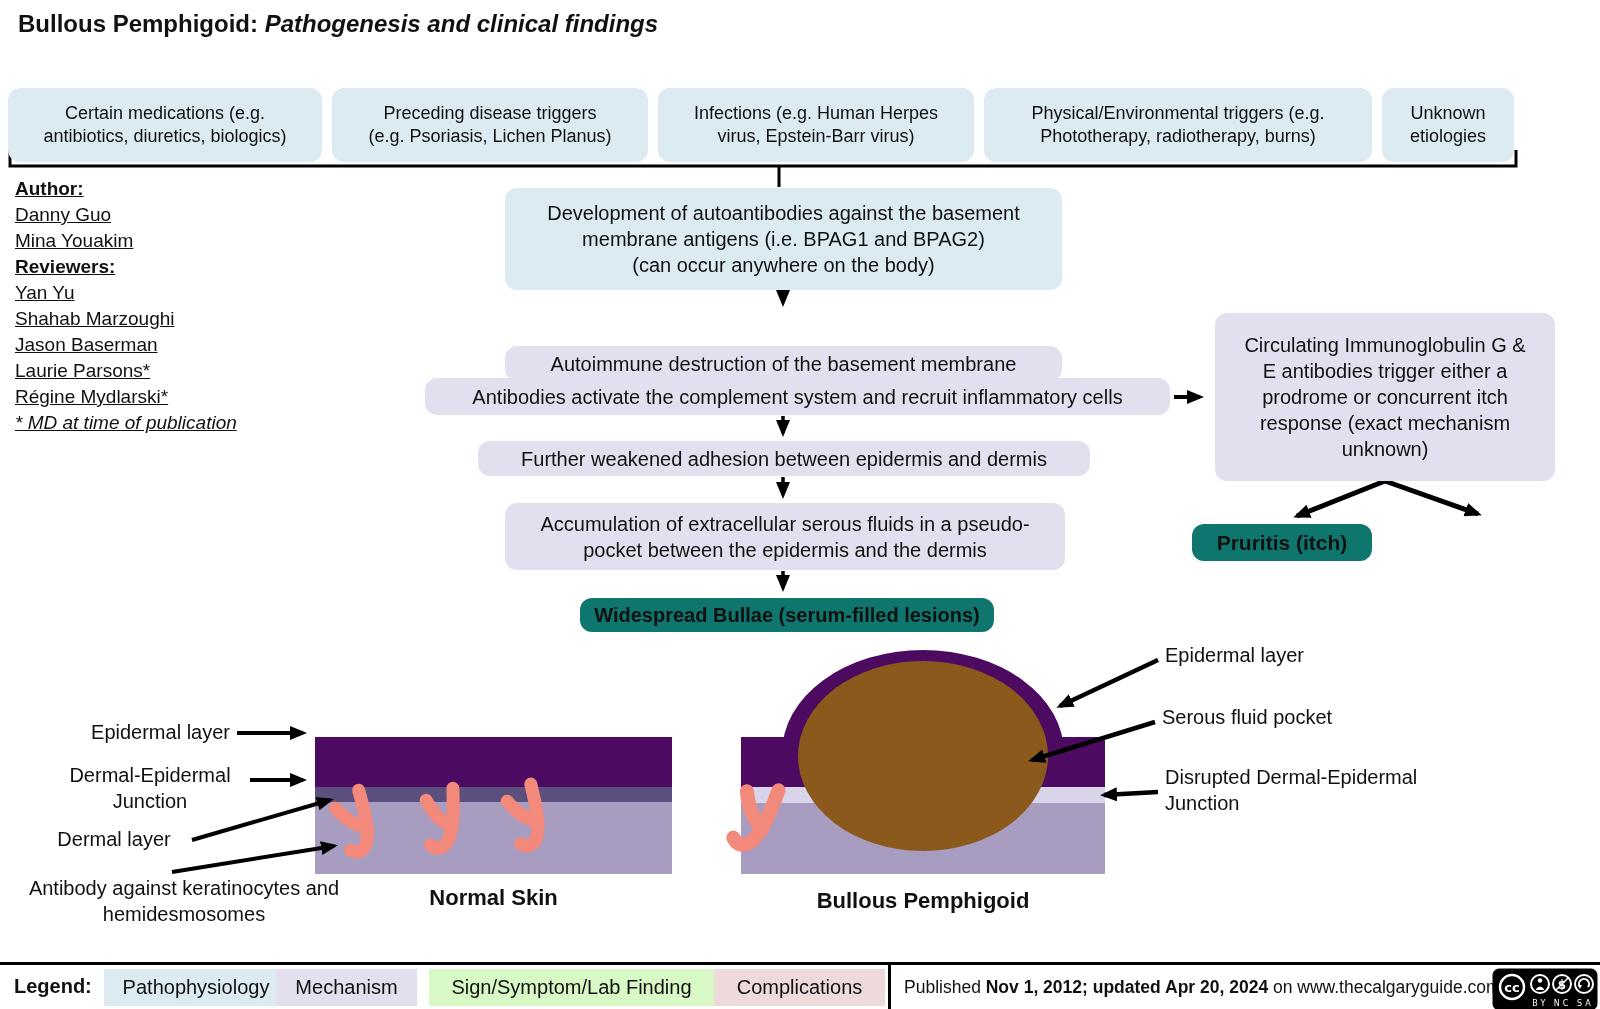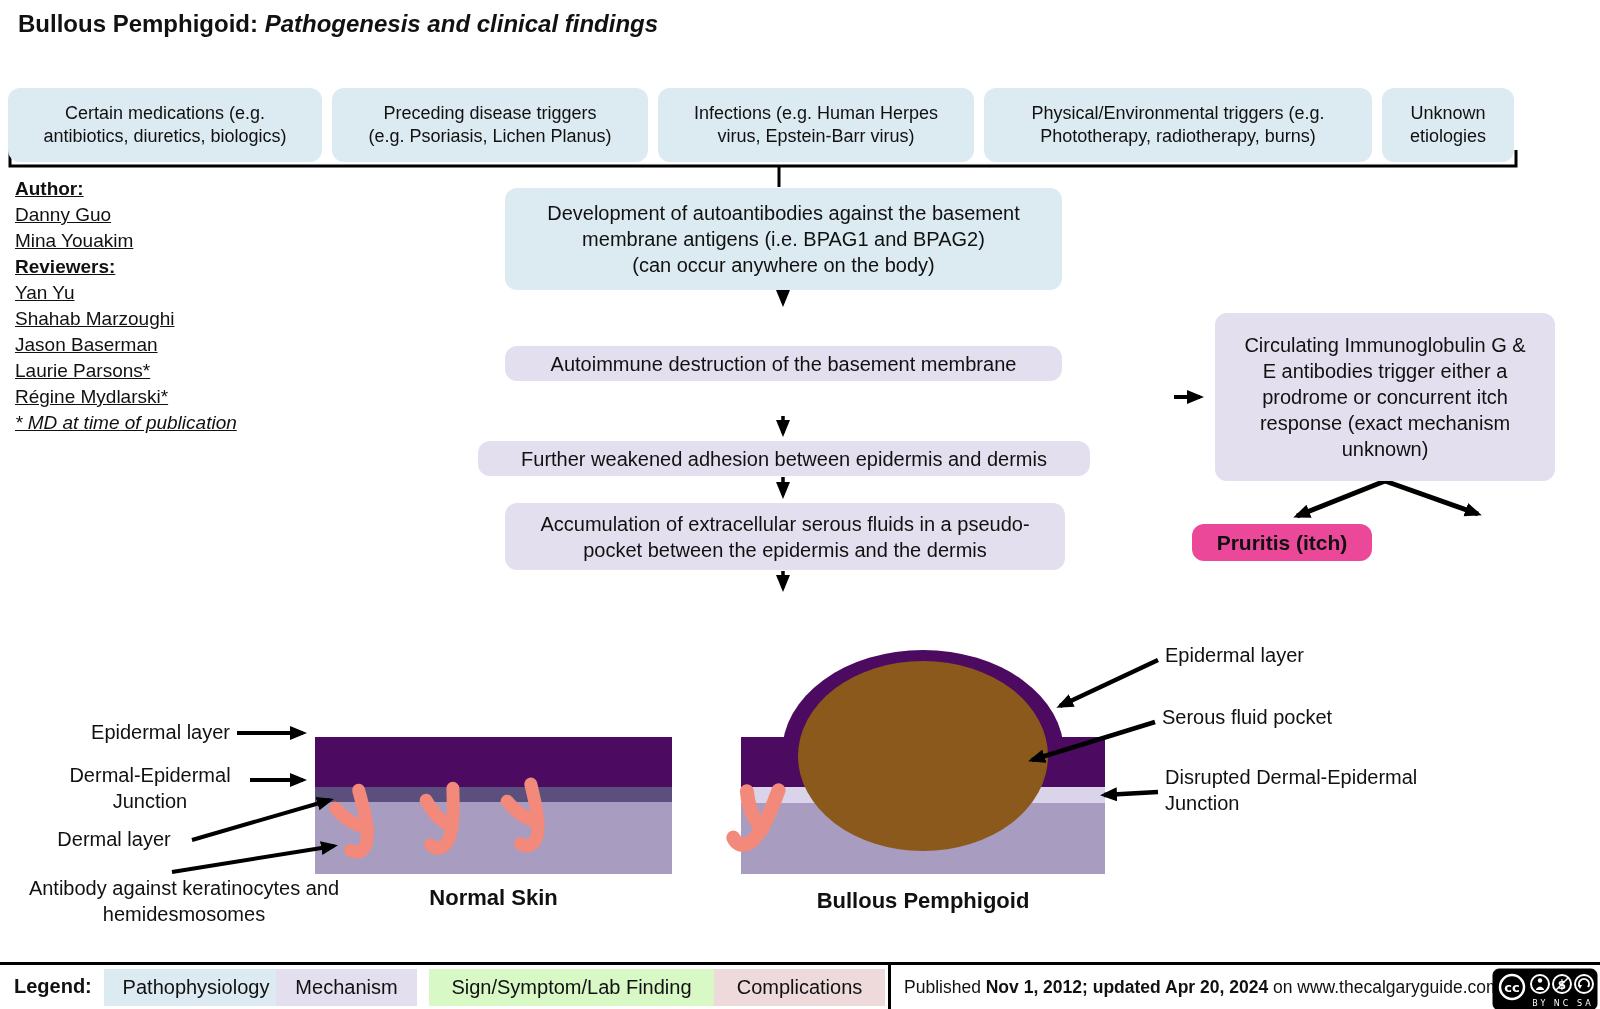--- a/index.html
+++ b/index.html
@@ -3,21 +3,21 @@
 <meta charset="utf-8">
 <style>
   html,body{margin:0;padding:0;background:#fff;}
   #canvas{position:relative;width:1600px;height:1009px;background:#fff;overflow:hidden;
           font-family:"Liberation Sans",sans-serif;color:#111;}
   #gfx{position:absolute;left:0;top:0;z-index:1;pointer-events:none;}
   .box{position:absolute;z-index:2;border-radius:12px;display:flex;align-items:center;justify-content:center;
        text-align:center;white-space:pre-line;box-sizing:border-box;line-height:1.3;padding:2px 8px;}
   .c-patho{background:#dceaf2;}
   .c-mech{background:#e3dfee;}
-  .c-sign{background:#ec4899;font-weight:bold;}
+  .c-sign{background:#0f766e;font-weight:bold;}
   .trigger{font-size:18px;top:88px;height:74px;}
   .flowbox{font-size:20px;}
   #title{position:absolute;left:18px;top:10px;font-size:24px;font-weight:bold;white-space:nowrap;z-index:2;}
   #title .it{font-style:italic;}
   #credits{position:absolute;left:15px;top:176px;font-size:19px;line-height:26px;z-index:2;text-decoration:underline;}
   #credits .b{font-weight:bold;}
   #credits .i{font-style:italic;}
   .lbl{position:absolute;z-index:2;font-size:20px;line-height:1.28;white-space:pre-line;}
   .cap{position:absolute;z-index:2;font-size:22px;font-weight:bold;text-align:center;}
   .outcome{font-size:21px;}
@@ -113,23 +113,25 @@
     <div>Jason Baserman</div>
     <div>Laurie Parsons*</div>
     <div>Régine Mydlarski*</div>
     <div class="i">* MD at time of publication</div>
   </div>
 
   <div class="box c-patho flowbox" style="left:505px;top:188px;width:557px;height:102px;">Development of autoantibodies against the basement
 membrane antigens (i.e. BPAG1 and BPAG2)
 (can occur anywhere on the body)</div>
   <div class="box c-mech flowbox" style="left:505px;top:310px;width:557px;height:35px;margin-top:36px;">Autoimmune destruction of the basement membrane</div>
+  <div class="box c-mech flowbox" style="left:425px;top:378px;width:745px;height:37px;">Antibodies activate the complement system and recruit inflammatory cells</div>
   <div class="box c-mech flowbox" style="left:505px;top:503px;width:560px;height:67px;">Accumulation of extracellular serous fluids in a pseudo-
 pocket between the epidermis and the dermis</div>
   <div class="box c-mech flowbox" style="left:478px;top:441px;width:612px;height:35px;">Further weakened adhesion between epidermis and dermis</div>
+  <div class="box c-sign flowbox" style="left:580px;top:598px;width:414px;height:34px;">Widespread Bullae (serum-filled lesions)</div>
 
   <div class="box c-mech flowbox" style="left:1215px;top:313px;width:340px;height:168px;">Circulating Immunoglobulin G &amp;
 E antibodies trigger either a
 prodrome or concurrent itch
 response (exact mechanism
 unknown)</div>
   <div class="box c-sign outcome" style="left:1192px;top:524px;width:180px;height:37px;">Pruritis (itch)</div>
 
   <div class="lbl" style="left:58px;top:720px;width:172px;text-align:right;">Epidermal layer</div>
   <div class="lbl" style="left:55px;top:763px;width:190px;text-align:center;">Dermal-Epidermal

